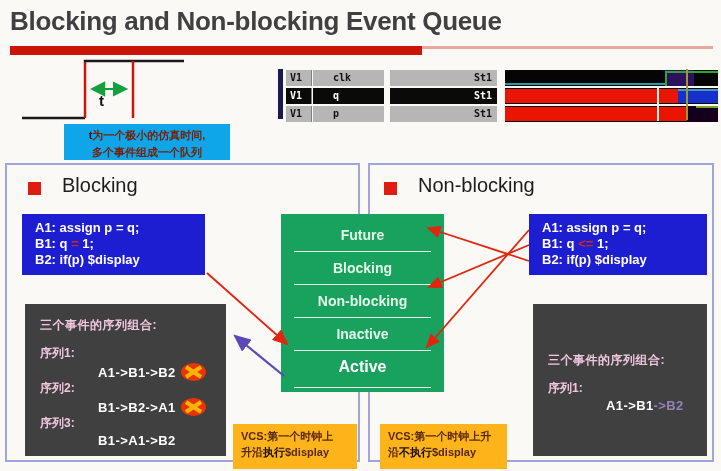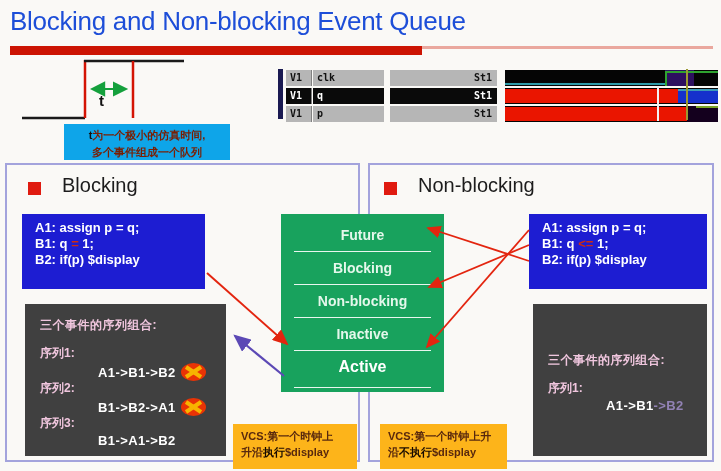--- a/index.html
+++ b/index.html
@@ -3,40 +3,40 @@
 <meta charset="utf-8">
 <style>
   html,body{margin:0;padding:0;}
   body{
     width:721px;height:471px;position:relative;overflow:hidden;
     background:#faf9f6;font-family:"Liberation Sans",sans-serif;
   }
   
   .slide-title{
     position:absolute;left:10px;top:6px;width:700px;
-    font-size:26px;font-weight:normal;color:#1d4ed8;letter-spacing:-0.3px;
+    font-size:26px;font-weight:bold;color:#404040;letter-spacing:-0.3px;
   }
   .title-bar-thick{position:absolute;left:10px;top:46px;width:412px;height:9px;background:#cc1403;}
   .title-bar-thin{position:absolute;left:422px;top:46px;width:291px;height:3px;background:#eaa89e;}
   
   .t-label{position:absolute;left:99px;top:92px;font-size:15px;font-weight:bold;color:#111;}
   .note-box{
     position:absolute;left:64px;top:124px;width:166px;height:36px;background:#0ea5e9;
     text-align:center;font-size:11px;font-weight:bold;color:#7a1e02;line-height:1.5;padding-top:3px;box-sizing:border-box;
   }
   .note-box .tchar{color:#111;}
   
   .viewer{position:absolute;left:278px;top:66px;width:440px;height:56px;}
   .v-strip{position:absolute;left:0;top:3px;width:5px;height:50px;background:#1a1a52;}
   .v-row{position:absolute;left:8px;height:16px;width:432px;}
   .v-row.r0{top:4px;} .v-row.r1{top:22px;} .v-row.r2{top:40px;}
   .v-cell{position:absolute;top:0;height:16px;background:#b6b6b6;color:#111;
     font-family:"DejaVu Sans Mono",monospace;font-size:10px;font-weight:bold;line-height:16px;box-sizing:border-box;}
   .v-group{left:0;width:26px;padding-left:4px;border-right:1px solid #808080;}
-  .v-name{left:27px;width:71px;padding-left:4px;}
+  .v-name{left:27px;width:71px;padding-left:20px;}
   .v-value{left:104px;width:107px;text-align:right;padding-right:5px;}
   .v-row.selected .v-cell{background:#0a0a0a;color:#fff;}
   .v-wave{position:absolute;left:219px;top:0;width:213px;height:16px;background:#050505;overflow:hidden;}
   .seg{position:absolute;}
   
   .clk-low{left:0;bottom:1px;width:160px;height:2px;background:#2e9aa8;}
   .clk-blk{left:160px;top:0;width:29px;height:16px;background:#2d1060;}
   .clk-rise{left:160px;top:1px;width:2px;height:15px;background:#2fa32f;}
   .clk-high{left:160px;top:1px;width:53px;height:2px;background:#2fa32f;}
   
@@ -49,21 +49,21 @@
   .cursor-line{position:absolute;left:379px;top:20px;width:2px;height:35px;background:#f2f2f2;}
   .olive-line{position:absolute;left:408px;top:3px;width:2px;height:51px;background:#9a9a30;}
   
   .section{position:absolute;top:163px;height:299px;border:2px solid #a3a3dc;box-sizing:border-box;background:transparent;}
   .section.left{left:5px;width:355px;}
   .section.right{left:368px;width:346px;}
   .bullet{position:absolute;width:13px;height:13px;background:#e01b10;}
   .sec-head{position:absolute;font-size:20px;color:#1c1c1c;}
   
   .code-box{
-    position:absolute;top:214px;height:75px;background:#1d1dd2;color:#fff;
+    position:absolute;top:214px;height:61px;background:#1d1dd2;color:#fff;
     font-size:13px;font-weight:bold;line-height:16px;padding:6px 16px 0 13px;box-sizing:border-box;
   }
   .code-box.left{left:22px;width:183px;}
   .code-box.right{left:529px;width:178px;}
   .code-op{color:#cf2a10;}
   
   .queue-box{position:absolute;left:281px;top:214px;width:163px;height:178px;background:#18a25d;padding-top:5px;box-sizing:border-box;z-index:6;}
   .q-row{height:32px;line-height:32px;text-align:center;font-size:14px;font-weight:bold;color:#e4f7eb;}
   .q-row.active{font-size:16px;color:#ffffff;}
   .qsep{height:1px;margin:0 13px;background:rgba(255,255,255,0.9);}

